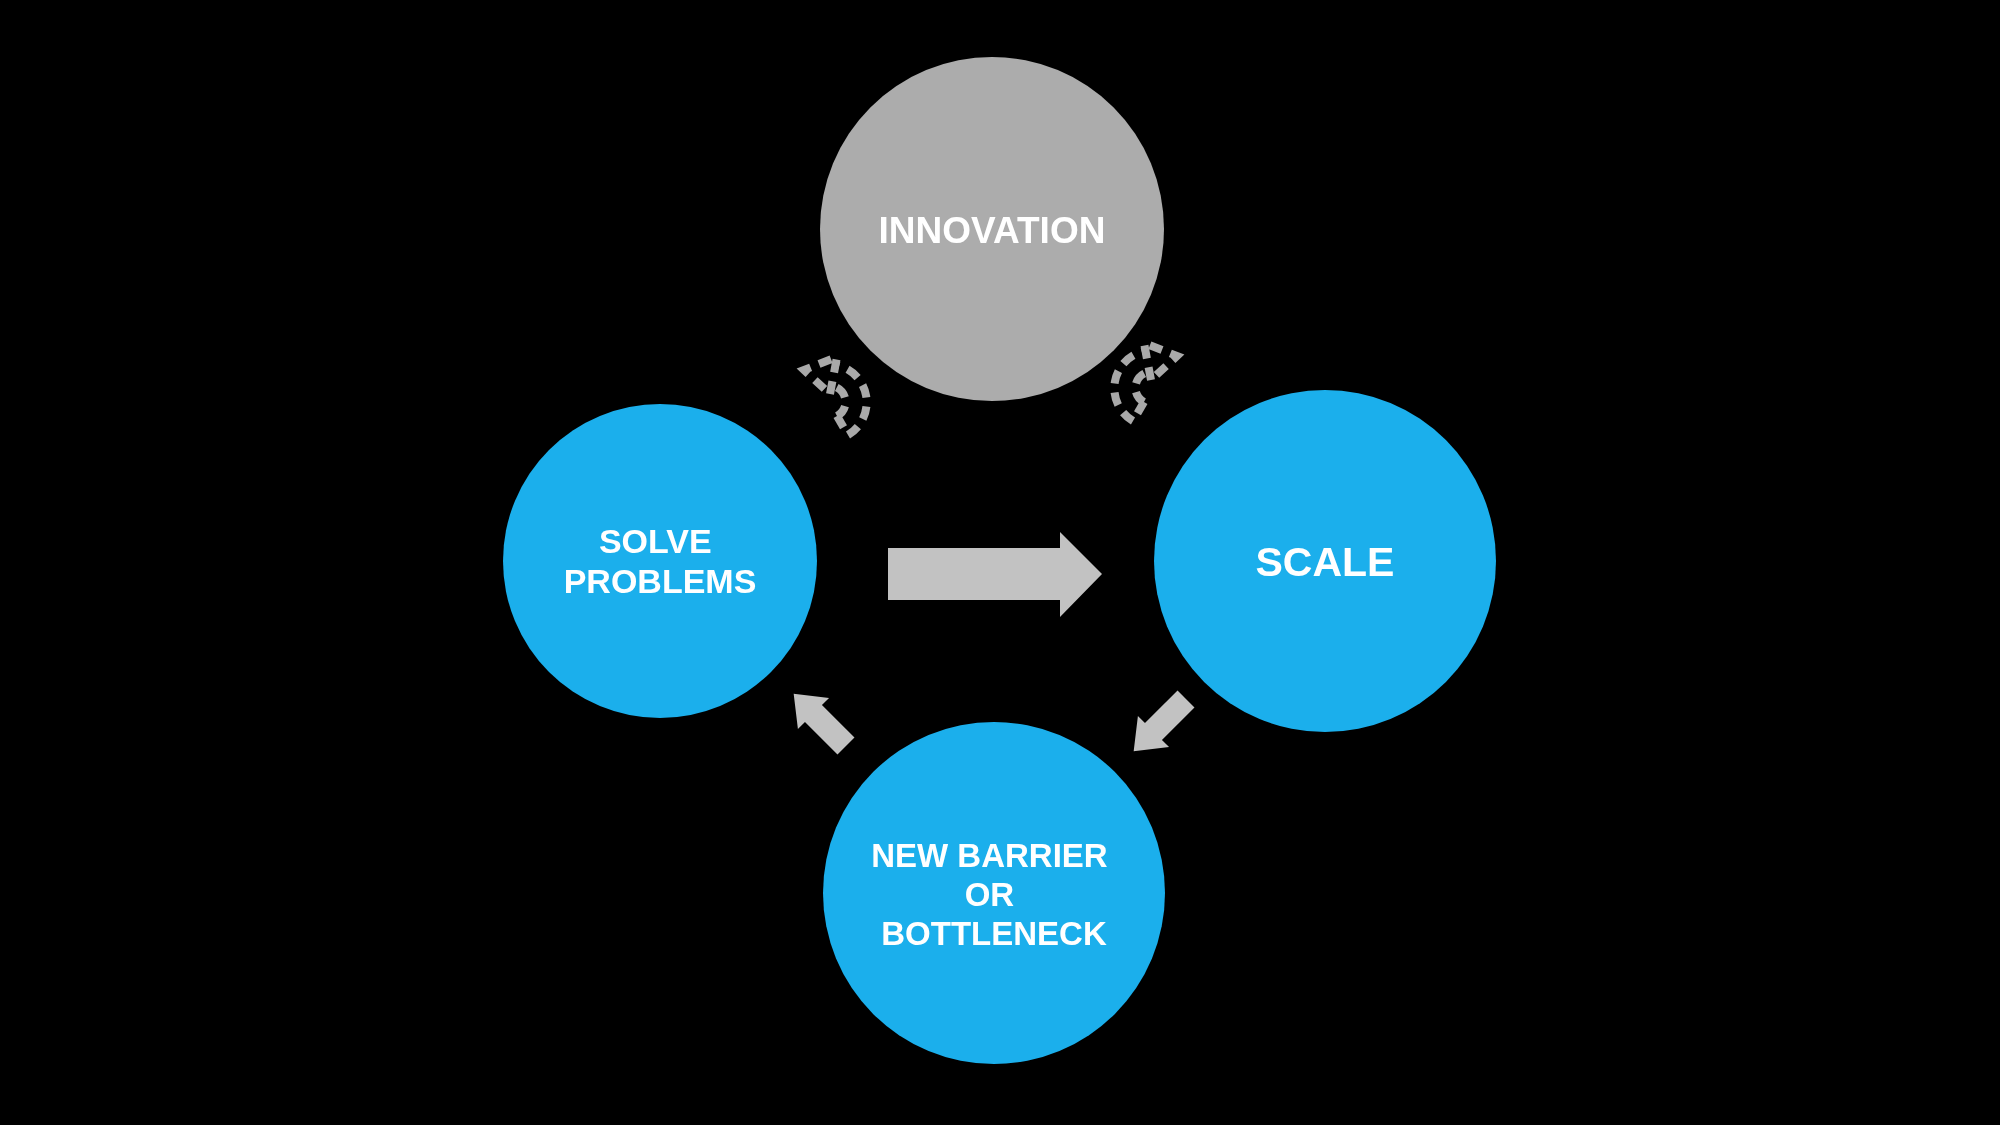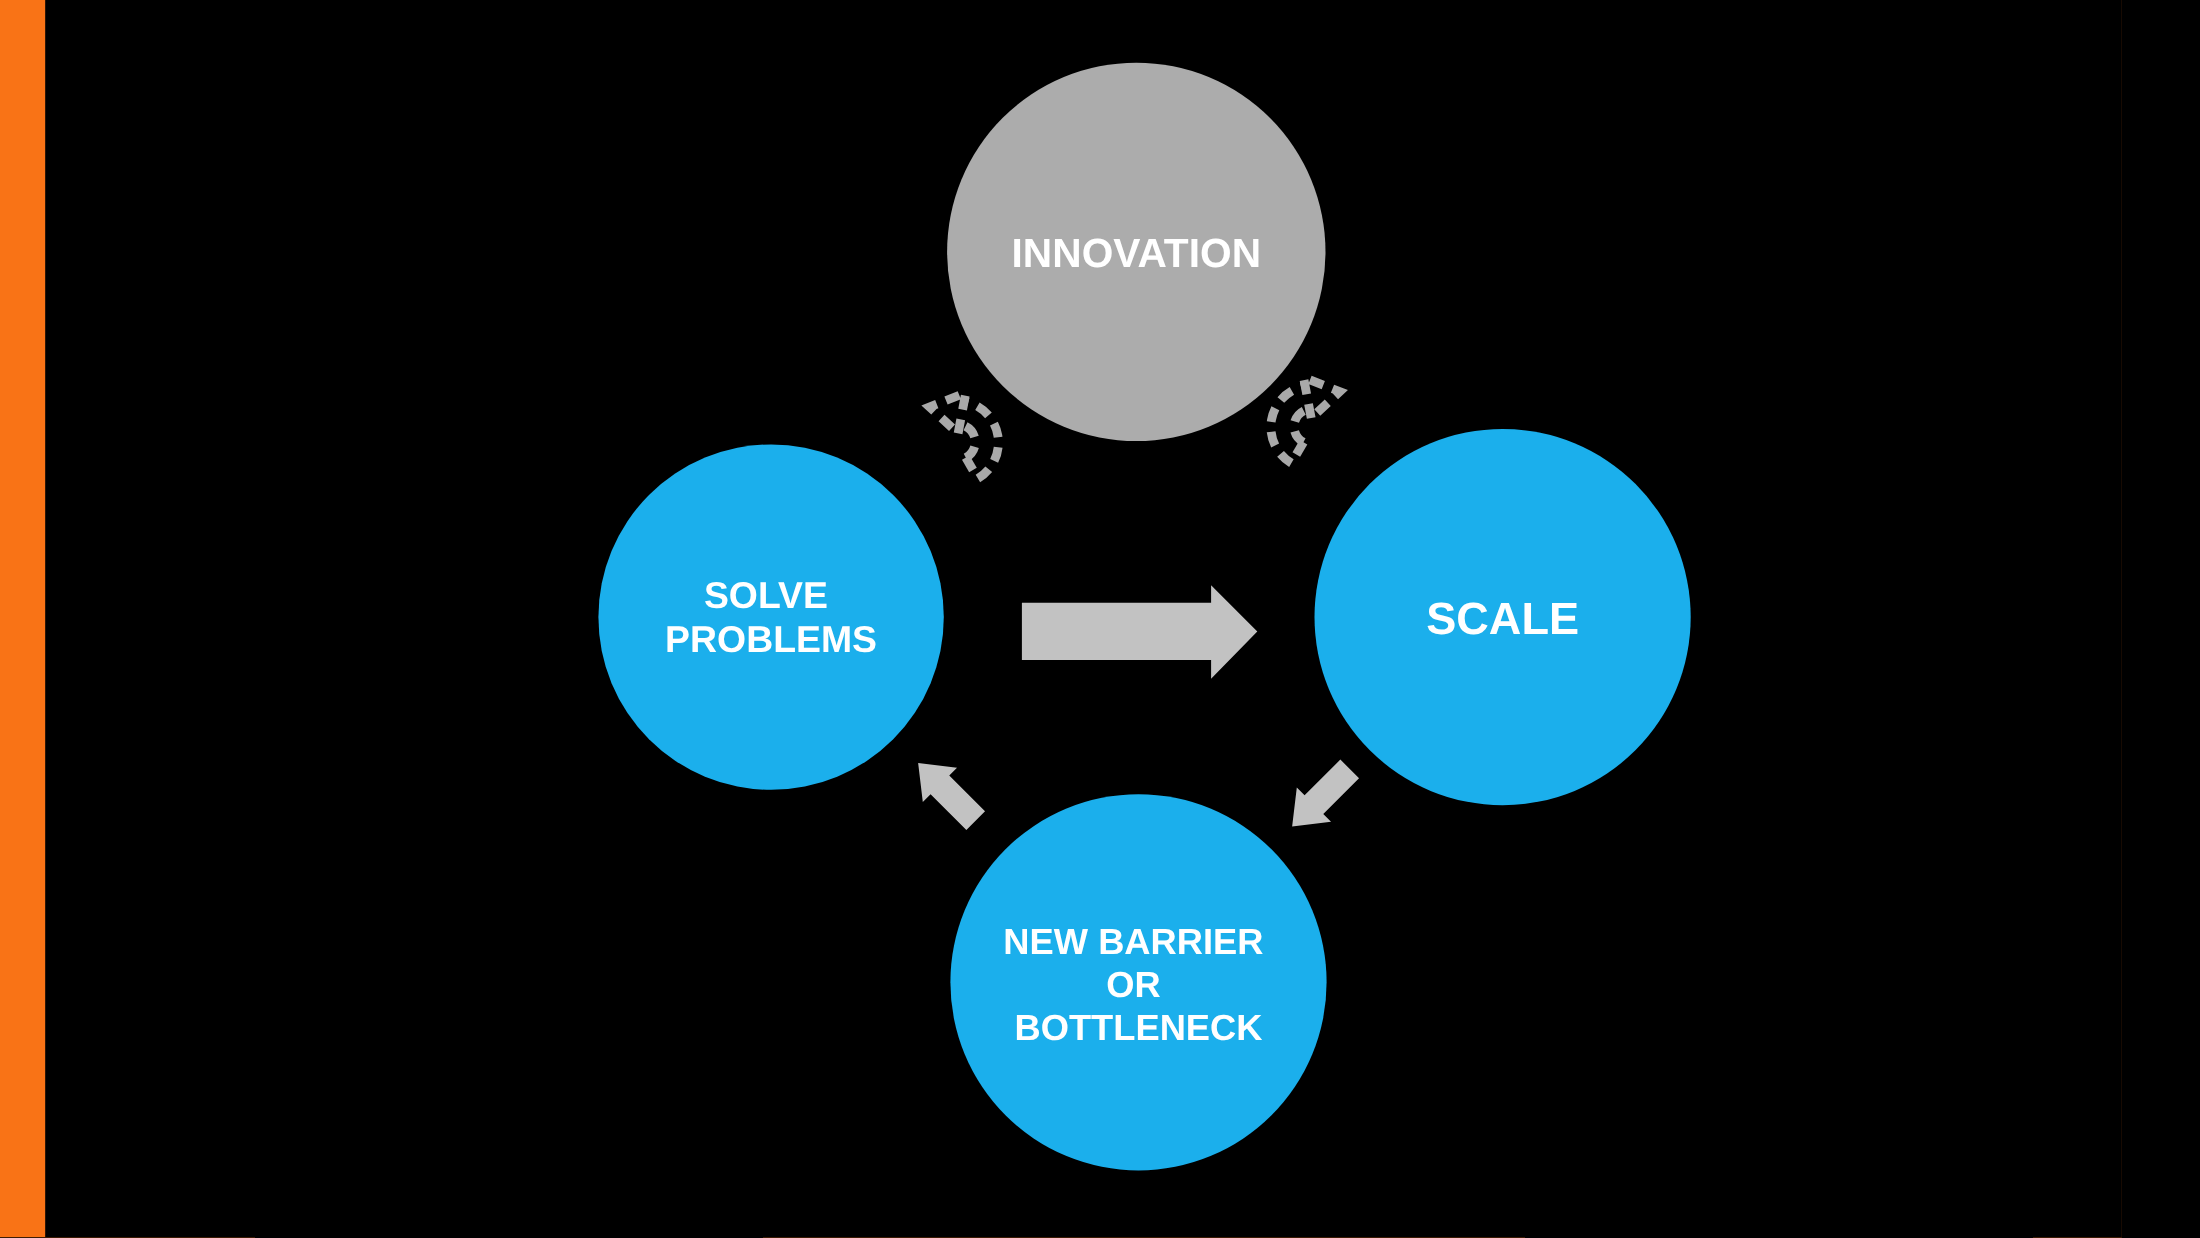--- a/index.html
+++ b/index.html
@@ -3,24 +3,23 @@
 <meta charset="utf-8">
 <style>
   html, body {
     margin: 0;
     padding: 0;
     background: #000000;
   }
   .stage {
     width: 1888px;
     height: 1125px;
-    background: #f97316;
+    background: #22c55e;
     position: relative;
     overflow: hidden;
-    padding-left: 41px;
   }
   svg { display: block; }
   .node-label {
     font-family: "Liberation Sans", sans-serif;
     font-weight: bold;
     fill: #ffffff;
     text-anchor: middle;
   }
   .dashed-stroke {
     fill: none;

